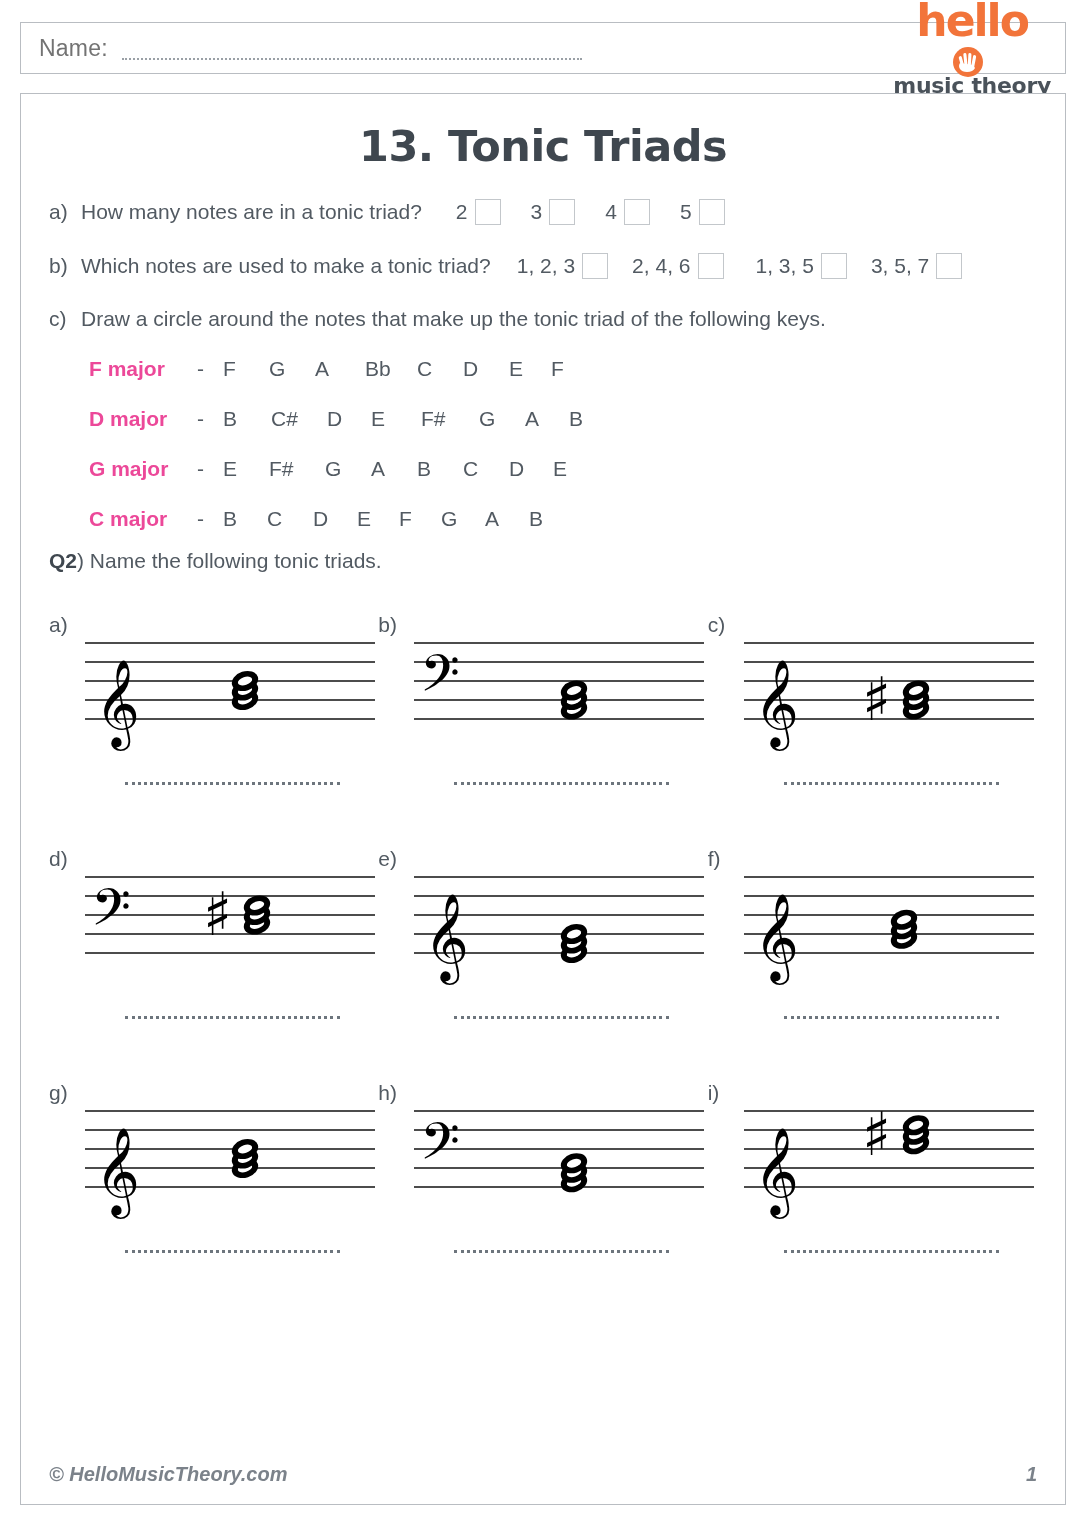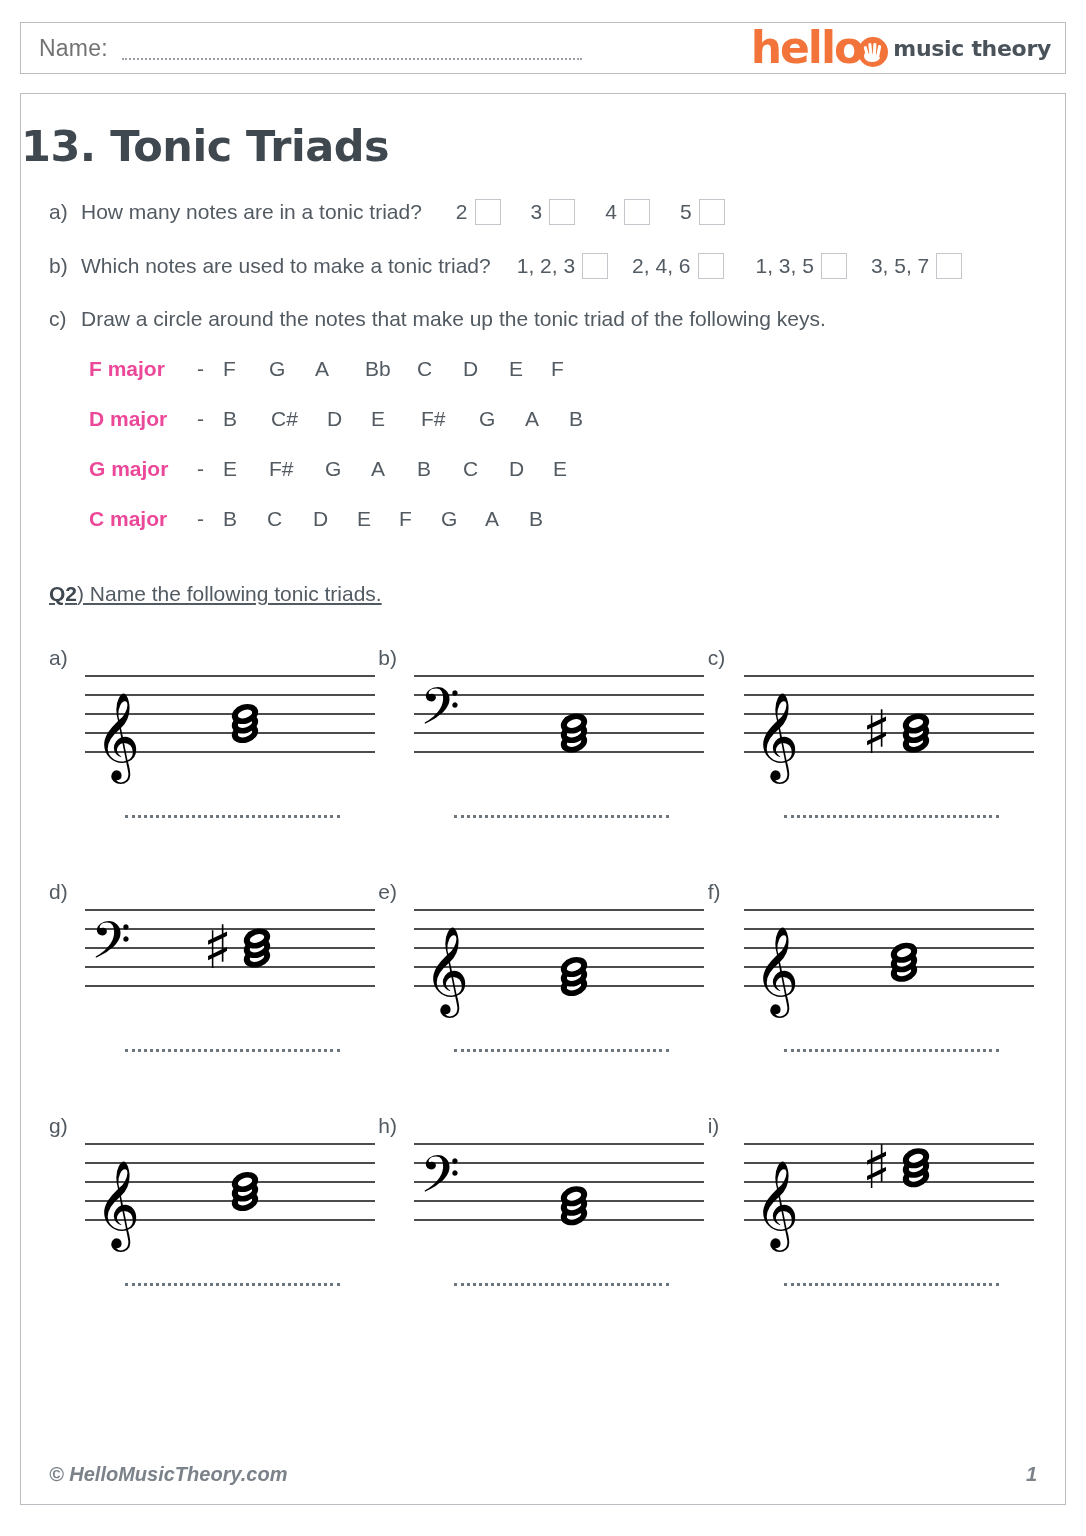--- a/index.html
+++ b/index.html
@@ -21,21 +21,21 @@
     box-shadow: 1px 1px 0 #d7dадd;
     display: flex; align-items: center;
     padding: 0 14px 0 18px;
   }
   .name-label { font-size: 23px; color: #737373; letter-spacing: .2px; }
   .name-line {
     flex: 0 0 460px; margin-left: 14px; height: 14px;
     border-bottom: 2px dotted #9aa0a6;
     align-self: flex-end; margin-bottom: 13px;
   }
-  .logo-wrap { margin-left: auto; display: flex; align-items: center; }
+  .logo-wrap { margin-left: auto; display: flex; align-items: center; flex-direction: column; }
   .logo-hello {
     font-size: 44px; font-weight: bold; color: #f2743a;
     letter-spacing: -2px; line-height: 1;
     font-family: "DejaVu Sans", sans-serif;
   }
   .logo-hand {
     width: 30px; height: 30px; border-radius: 50%;
     background: #f2743a; display: inline-block;
     position: relative; margin: 0 5px 0 -4px; top: 4px;
   }
@@ -47,21 +47,21 @@
 
   
   .sheet {
     position: absolute; left: 20px; top: 93px;
     width: 1046px; height: 1412px;
     border: 1px solid #b9bdc2; background: #fff;
     box-shadow: 1px 1px 0 #d7dадd;
   }
 
   .title {
-    text-align: left; font-size: 43px; font-weight: bold;
+    text-align: center; font-size: 43px; font-weight: bold;
     color: #3f474f; margin-top: 27px; letter-spacing: -.5px;
     font-family: "DejaVu Sans", sans-serif;
   }
 
   .qblock { padding: 0 28px; }
   .qline { font-size: 21px; color: #525a62; margin-top: 26px; display:flex; align-items:center; flex-wrap:nowrap;}
   .qlabel { font-weight: bold; color:#3f474f; }
   .qtext { }
   .sub { font-size: 21px; color: #525a62; display:flex; align-items:center; margin-top: 28px; }
   .sub .letter { width: 32px; flex: 0 0 32px; }
@@ -231,21 +231,21 @@
         <span class="keynote" style="width:44px">B</span>
         <span class="keynote" style="width:46px">C</span>
         <span class="keynote" style="width:44px">D</span>
         <span class="keynote" style="width:42px">E</span>
         <span class="keynote" style="width:42px">F</span>
         <span class="keynote" style="width:44px">G</span>
         <span class="keynote" style="width:44px">A</span>
         <span class="keynote">B</span>
       </div>
 
-      <div class="qline" style="margin-top:51px;text-decoration:underline;">
+      <div class="qline" style="margin-top:18px;">
         <span class="qlabel">Q2</span>
         <span class="qtext">) Name the following tonic triads.</span>
       </div>
     </div>
 
     <div class="stave-grid" id="stave-grid">
         <div class="stave-cell">
           <span class="cell-letter">a)</span>
           <div class="stave-box">
             <svg width="290" height="150" viewBox="0 0 290 150">

